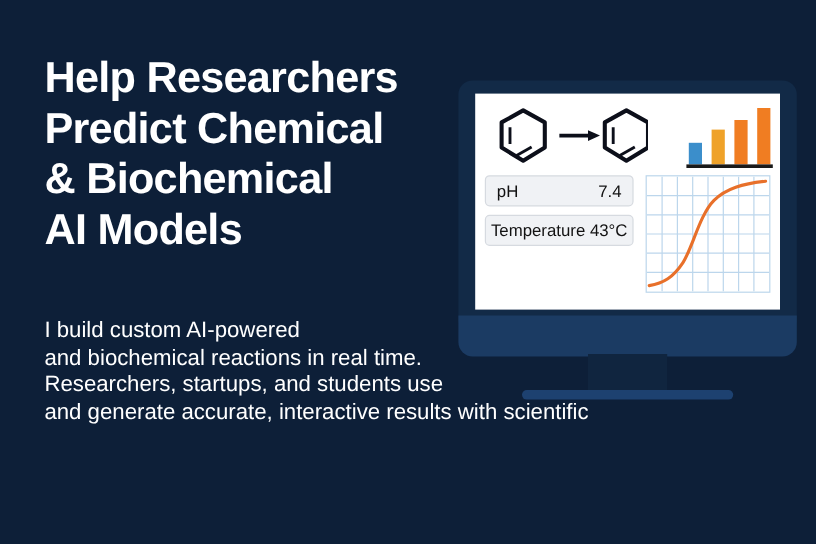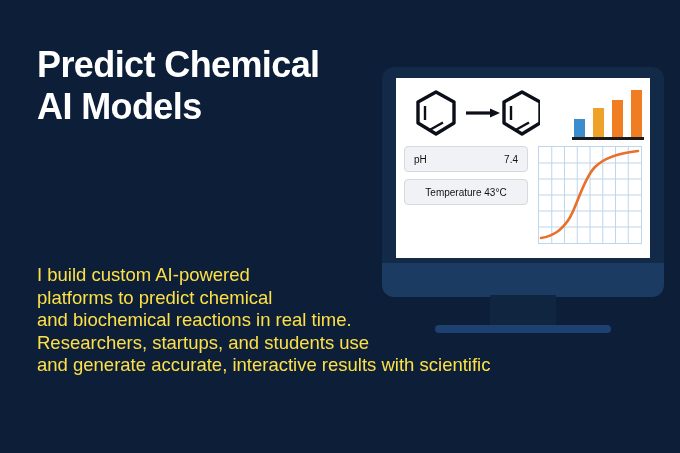--- a/index.html
+++ b/index.html
@@ -30,21 +30,21 @@
     letter-spacing: -0.6px;
   }
   #headline .hl-line { display: block; white-space: nowrap; }
 
   
   #body-copy {
     position: absolute;
     left: 37px;
     top: 264px;
     width: 625px;
-    color: #fde047;
+    color: #ffffff;
     font-size: 18.5px;
     font-weight: normal;
     line-height: 22.6px;
     z-index: 5;
   }
   #body-copy .bd-line { display: block; white-space: nowrap; }
 
   
   #monitor {
     position: absolute;
@@ -155,21 +155,21 @@
   .chip {
     box-sizing: border-box;
     height: 26px;
     margin-bottom: 7px;
     background: #f0f2f5;
     border: 1px solid #d6dae0;
     border-radius: 4px;
     display: flex;
     align-items: center;
     padding: 0 9px;
-    font-size: 10px;
+    font-size: 14px;
     color: #121212;
     white-space: nowrap;
   }
   .chip.split { justify-content: space-between; }
   .chip.single { justify-content: center; }
   .chip .chip-label { font-weight: normal; }
   .chip .chip-value { font-weight: normal; margin-left: 20px; }
 
   
   #curve-plot {
@@ -186,21 +186,23 @@
 
   .grid-line { stroke: #bcd6ec; stroke-width: 1; }
   .curve-path { fill: none; stroke: #e8702a; stroke-width: 2.6; stroke-linecap: round; }
 </style>
 </head>
 <body>
 
 <div id="page">
 
   <div id="headline">
+    <span class="hl-line">Help Researchers</span>
     <span class="hl-line">Predict Chemical</span>
+    <span class="hl-line">&amp; Biochemical</span>
     <span class="hl-line">AI Models</span>
   </div>
 
   <div id="monitor">
 
     <div id="monitor-frame"></div>
     <div id="monitor-bezel-bottom"></div>
     <div id="monitor-neck"></div>
     <div id="monitor-base"></div>
 
@@ -264,19 +266,18 @@
           </g>
           <path class="curve-path" d="M 2 91 C 14 89, 22 84, 30 72 C 38 60, 44 32, 56 20 C 66 10, 80 6, 99 4"></path>
         </svg>
       </div>
 
     </div>
   </div>
 
   <div id="body-copy">
     <span class="bd-line">I build custom AI-powered</span>
-    <span class="bd-line">platforms to predict chemical</span>
     <span class="bd-line">and biochemical reactions in real time.</span>
     <span class="bd-line">Researchers, startups, and students use</span>
     <span class="bd-line">and generate accurate, interactive results with scientific</span>
   </div>
 
 </div>
 
 </body></html>

